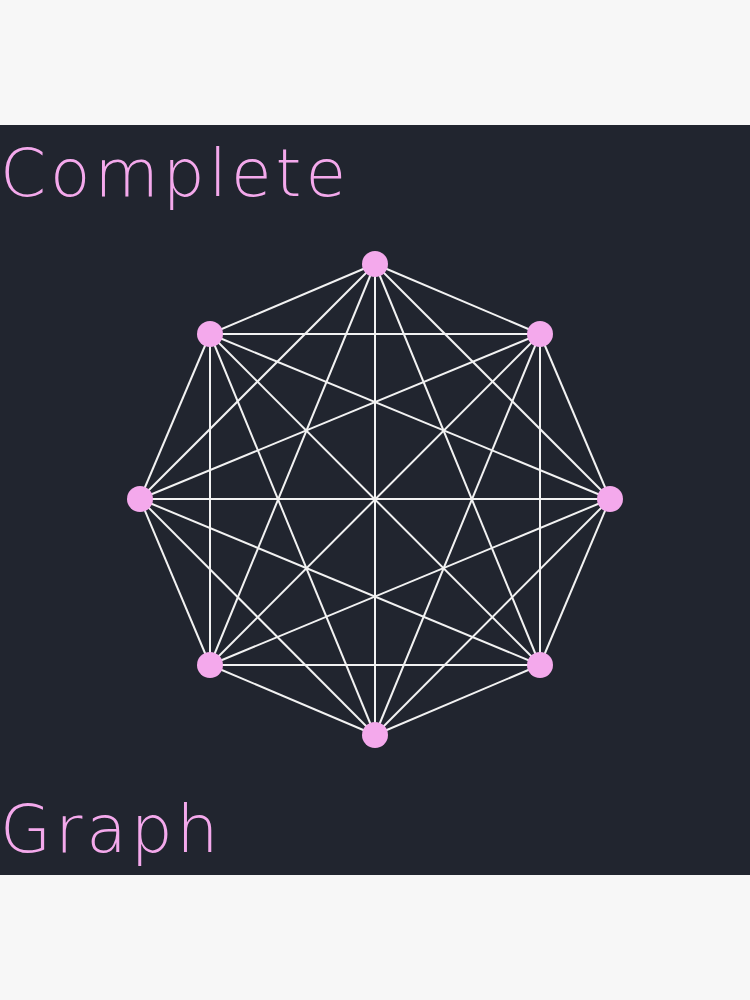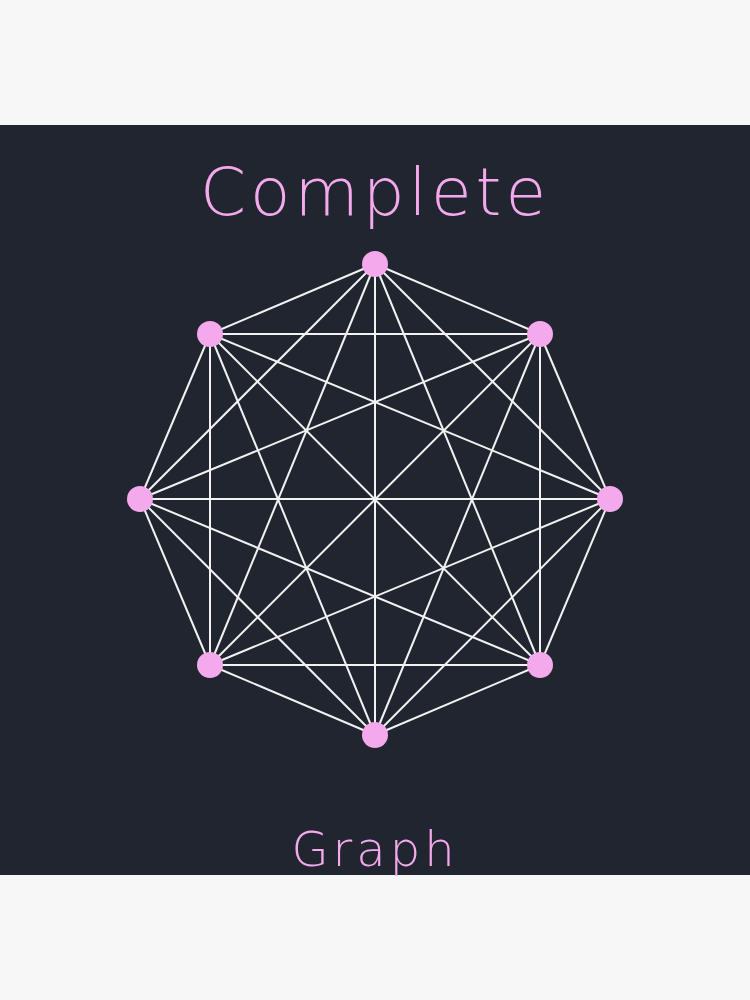--- a/index.html
+++ b/index.html
@@ -1,20 +1,20 @@
 <!DOCTYPE html>
 <html><head>
   <meta charset="utf-8">
   <style>
     html, body { margin: 0; padding: 0; }
     body { width: 750px; height: 1000px; background: #f7f7f7; position: relative; overflow: hidden; font-family: "DejaVu Sans", sans-serif; }
     .panel { position: absolute; left: 0; top: 125px; width: 750px; height: 750px; background: #21252f; }
-    .title { position: absolute; left: 0; width: 750px; text-align: center; color: #f4a9ec; font-family: "DejaVu Sans", sans-serif; font-weight: 300; letter-spacing: 4px; margin-top: 19px; }
+    .title { position: absolute; left: 0; width: 750px; text-align: left; color: #f4a9ec; font-family: "DejaVu Sans", sans-serif; font-weight: 300; letter-spacing: 4px; }
     .title-top { top: 132px; font-size: 66px; line-height: 84px; }
-    .title-bottom { top: 788px; font-size: 48px; line-height: 84px; }
+    .title-bottom { top: 788px; font-size: 66px; line-height: 84px; }
     svg.graph { position: absolute; left: 0; top: 0; }
   </style>
 </head>
 <body>
 
 <div class="panel"></div>
 
 <div class="title title-top">Complete</div>
 
 <svg class="graph" width="750" height="1000">

